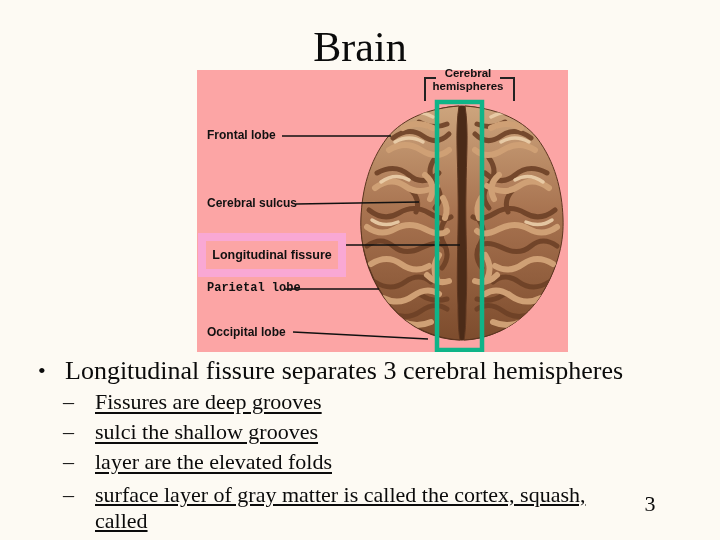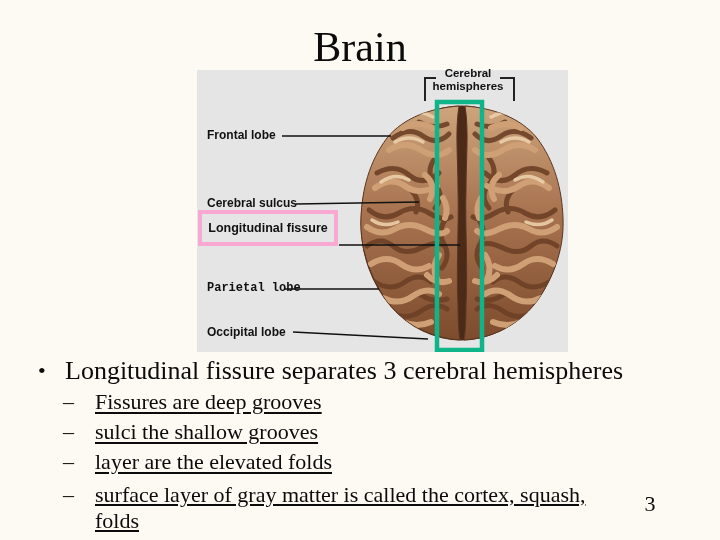--- a/index.html
+++ b/index.html
@@ -12,36 +12,36 @@
   .slide{position:absolute;inset:0;}
 
   .title{
     position:absolute;top:25px;left:0;width:720px;
     text-align:center;font-size:42px;line-height:44px;font-weight:400;
   }
 
   
   .figure{
     position:absolute;left:197px;top:70px;width:371px;height:282px;
-    background:#e5e5e5;
+    background:#fca5a5;
   }
   .figure svg{position:absolute;left:0;top:0;}
   .fig-label{
     position:absolute;
     font-family:"Liberation Sans","DejaVu Sans",sans-serif;
     font-weight:700;font-size:12px;line-height:13px;color:#111;
     white-space:nowrap;
   }
   .cerebral{
     left:211px;top:-3px;width:120px;text-align:center;
     font-size:11.5px;line-height:13px;
   }
   .long-box{
-    position:absolute;left:1px;top:140px;width:132px;height:28px;
-    border:4px solid #f9a8d4;
+    position:absolute;left:1px;top:163px;width:132px;height:28px;
+    border:8px solid #f9a8d4;
     display:flex;align-items:center;justify-content:center;
     font-family:"Liberation Sans","DejaVu Sans",sans-serif;
     font-weight:700;font-size:12.5px;color:#111;white-space:nowrap;
   }
 
   
   .content{position:absolute;left:0;top:356px;width:680px;}
   .row{display:flex;align-items:flex-start;}
   .row.main{font-size:26px;line-height:30px;}
   .row.main .marker{width:27px;margin-left:38px;font-size:22px;line-height:30px;text-align:left;}
@@ -173,20 +173,20 @@
       <span class="text">sulci the shallow grooves</span>
     </div>
     <div class="row sub underline">
       <span class="marker">–</span>
       <span class="text">layer are the elevated folds</span>
     </div>
     <div class="row sub sub4">
       <span class="marker">–</span>
       <span class="text wrap2">
         <span>surface layer of gray matter is called the cortex, squash,</span>
-        <span>folds</span>
+        <span>called</span>
       </span>
     </div>
   </div>
 
   <div class="page-number">3</div>
 
 </div>
 
 </body></html>

